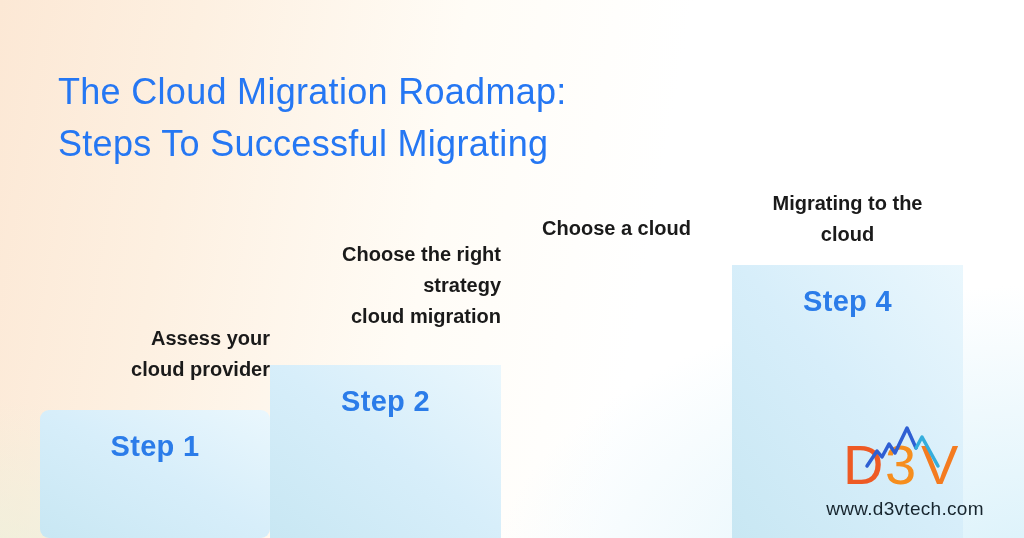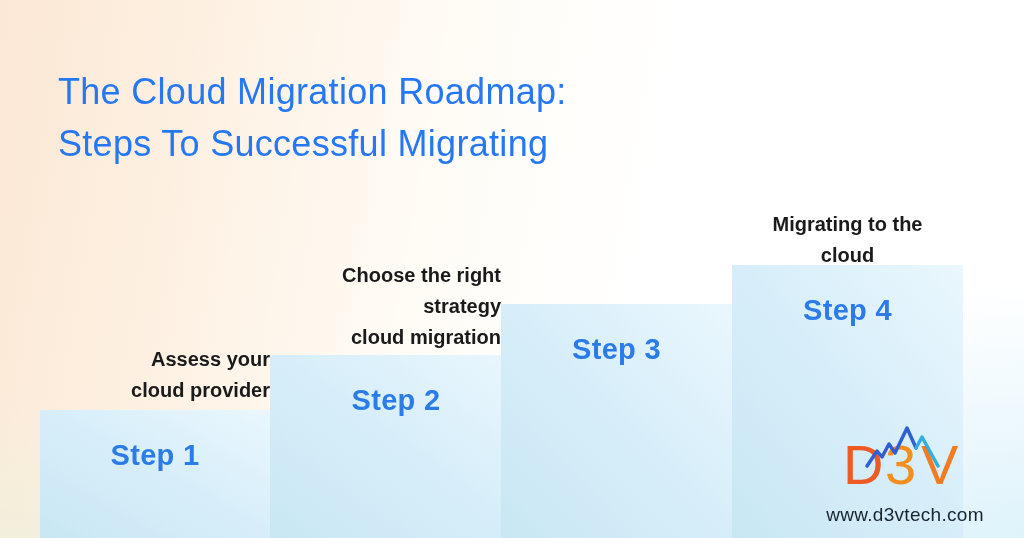--- a/index.html
+++ b/index.html
@@ -28,57 +28,56 @@
     color: #2577f3;
   }
 
   .step-label {
     position: absolute;
     text-align: center;
     font-size: 20px;
     line-height: 31px;
     font-weight: 600;
     color: #1a1a1a;
-    margin-top: 21px;
   }
   .step-label-1 { left: 40px;  width: 230px; top: 323px; text-align: right; }
   .step-label-2 { left: 270px; width: 231px; top: 239px; text-align: right; }
   .step-label-3 { left: 501px; width: 231px; top: 213px; }
   .step-label-4 { left: 732px; width: 231px; top: 188px; }
 
   .step-box {
     position: absolute;
     bottom: 0;
     background: linear-gradient(to top right, #c8e7f3 0%, #d7eefa 52%, #eaf7fd 100%);
     text-align: center;
   }
-  .step-box-1 { left: 40px;  width: 230px; top: 410px; }
-  .step-box-2 { left: 270px; width: 252px; top: 355px; }
+  .step-box-1 { left: 40px;  width: 230px; top: 410px; border-radius: 9px; }
+  .step-box-2 { left: 270px; width: 231px; top: 365px; }
   .step-box-3 { left: 501px; width: 231px; top: 304px; }
   .step-box-4 { left: 732px; width: 231px; top: 265px; }
 
   .step-name {
     display: block;
-    padding-top: 29px;
+    padding-top: 20px;
     font-size: 29px;
     font-weight: 700;
     letter-spacing: 0.3px;
     color: #2b7ce9;
   }
 
   .brand {
     position: absolute;
     left: 805px;
     top: 420px;
     width: 200px;
     text-align: center;
   }
   .brand svg { display: block; margin: 0 auto; }
   .brand-url {
-    margin-top: 14px;
+    margin-top: 8px;
     font-size: 19px;
     font-weight: 500;
     letter-spacing: 0.3px;
     color: #17252e;
   }
   .logo-letter { font-family: "Liberation Sans", sans-serif; font-size: 56px; font-weight: 400; }
 </style>
 </head>
 <body>
 
@@ -100,23 +99,21 @@
   <div class="step-label step-label-2">
     <div>Choose the right</div>
     <div>strategy</div>
     <div>cloud migration</div>
   </div>
   <div class="step-box step-box-2">
     <span class="step-name">Step 2</span>
   </div>
 
   <div class="step-label step-label-3">
-  </div>
-  <div class="step-box step-box-3">
-    <span class="step-name">Step 3</span>
+    <div>Choose a cloud</div>
   </div>
 
   <div class="step-label step-label-4">
     <div>Migrating to the</div>
     <div>cloud</div>
   </div>
   <div class="step-box step-box-4">
     <span class="step-name">Step 4</span>
   </div>
 

